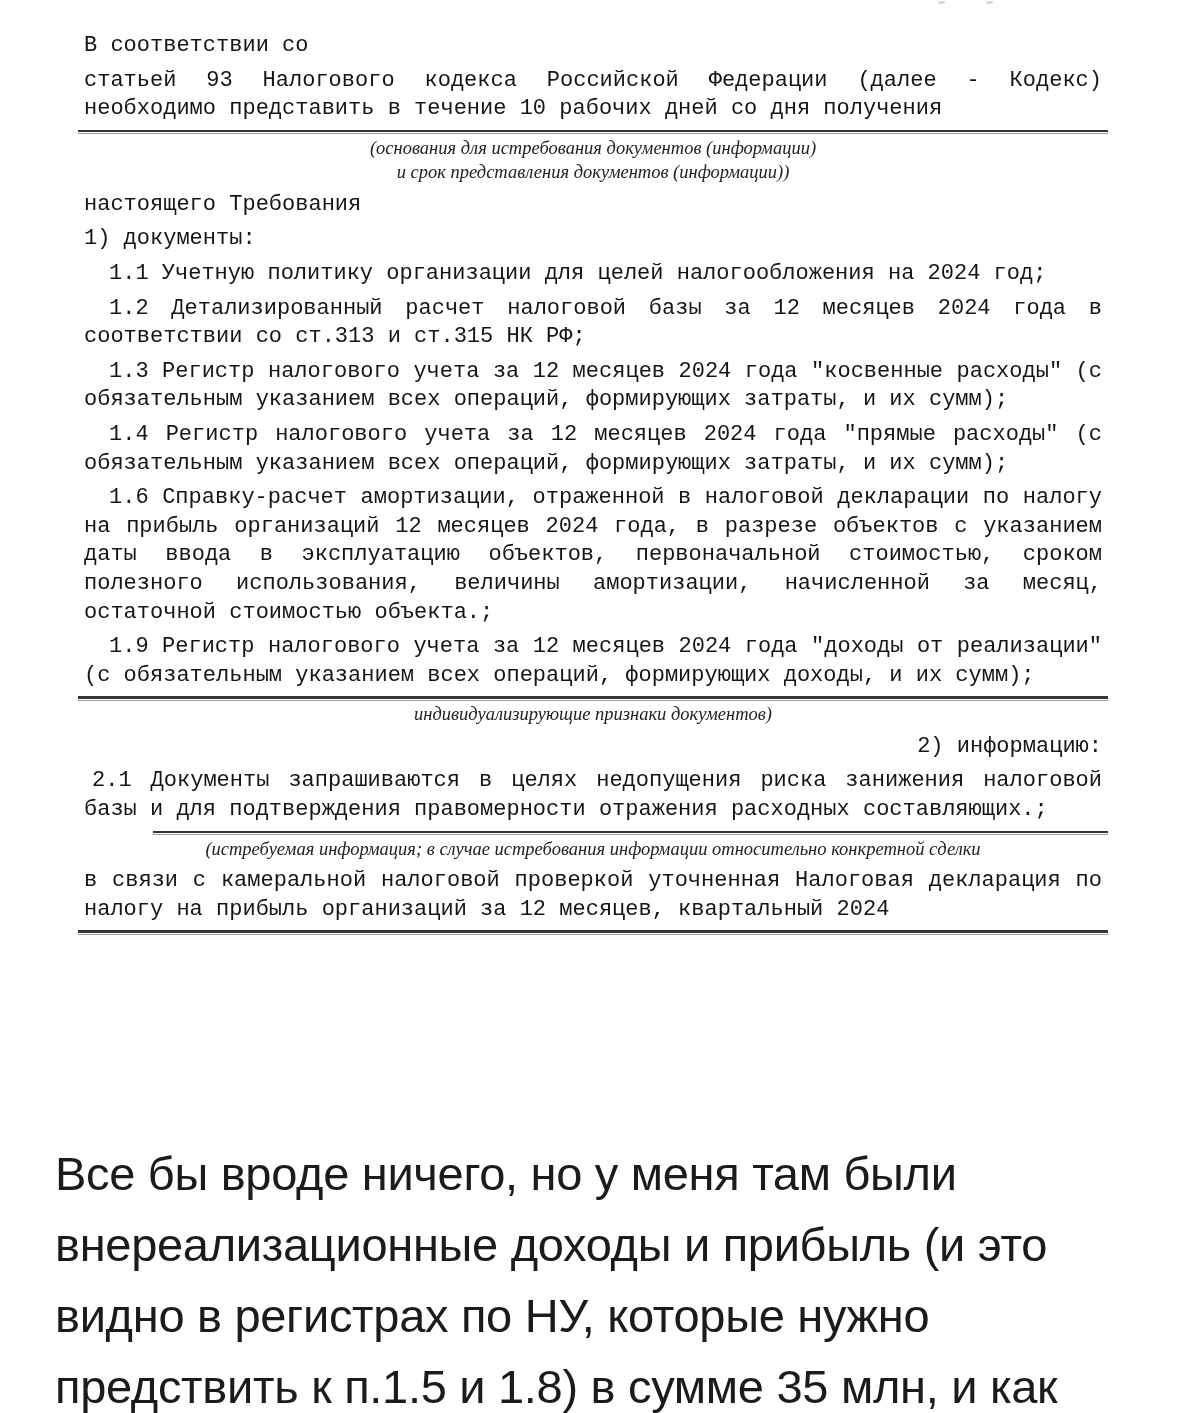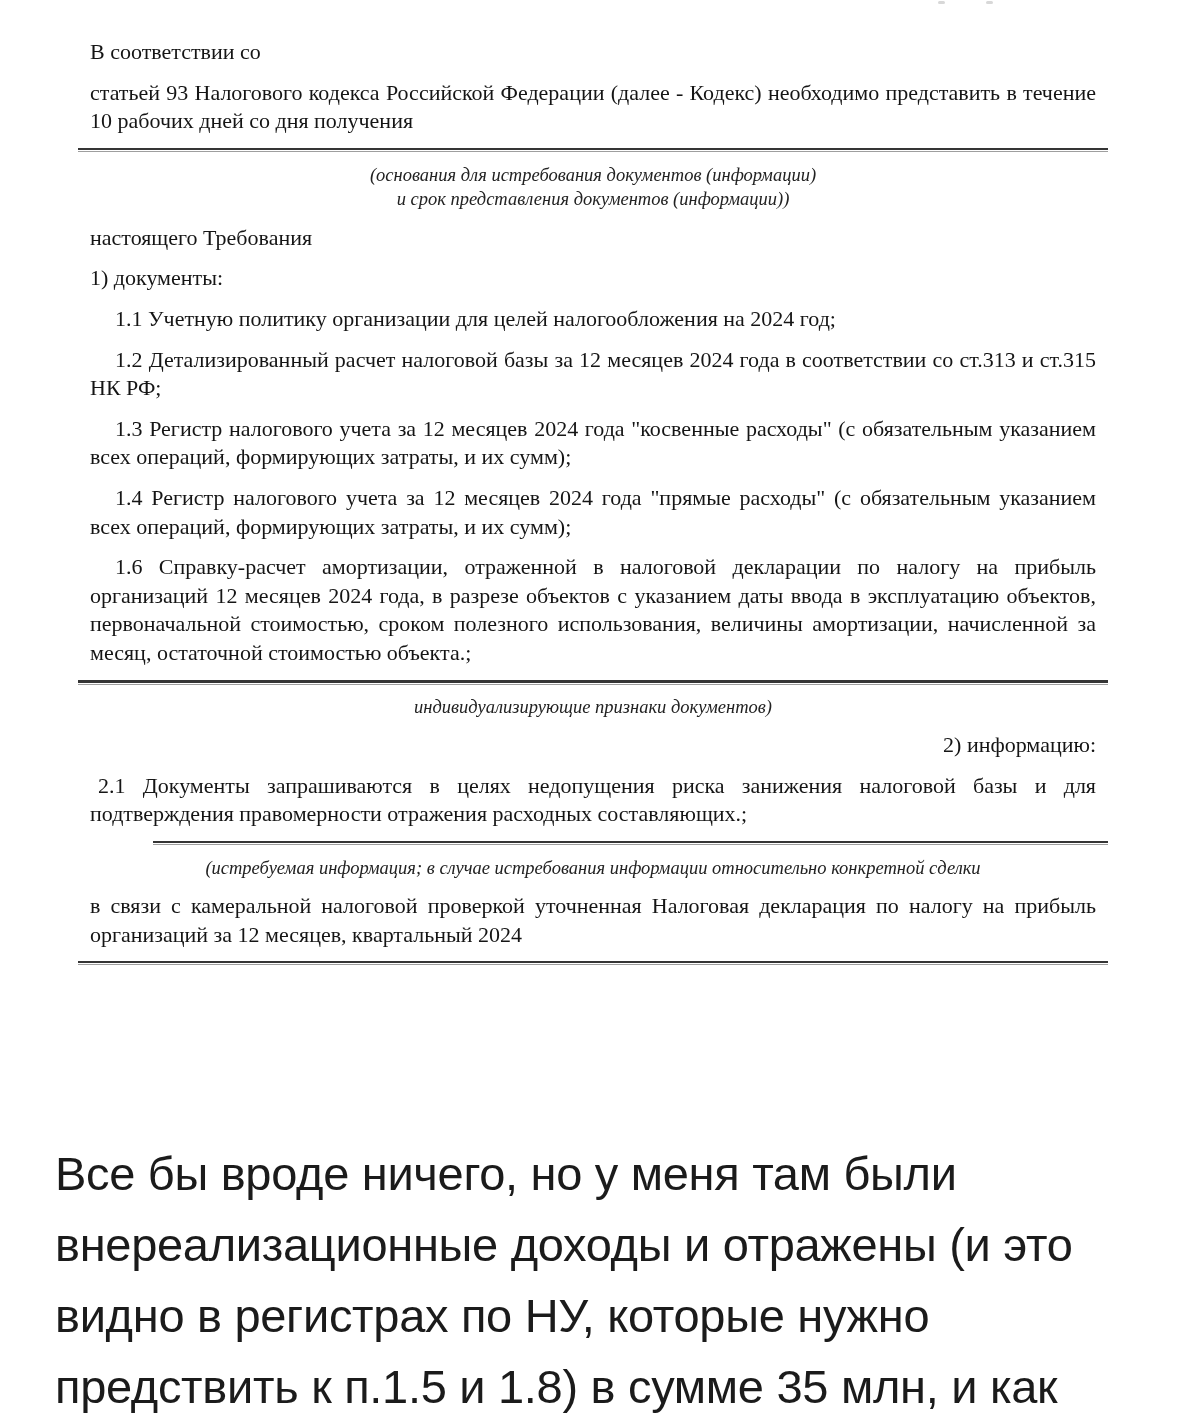--- a/index.html
+++ b/index.html
@@ -19,42 +19,42 @@
   .doc {
     position: absolute;
     left: 78px;
     top: 26px;
     width: 1030px;
     font-family: "Liberation Serif", "DejaVu Serif", serif;
     font-size: 22px;
     line-height: 28.6px;
     color: #151515;
   }
-  .doc p { margin: 12px; }
+  .doc p { margin: 6px; font-family: Liberation Mono, monospace; }
   .just { text-align: justify; }
   .first-line { margin-left: 65px; }
 
   .rule {
     height: 5px;
     margin: 3px 0 1px 0;
     background: linear-gradient(to bottom,
       #353535 0, #353535 2.5px,
       #ffffff 2.5px, #ffffff 3.5px,
       #9f9f9f 3.5px, #9f9f9f 4.5px,
       transparent 4.5px);
   }
   .rule-indent { margin-left: 75px; }
 
   .caption {
     text-align: center;
     font-style: italic;
     font-size: 18.5px;
     line-height: 24.5px;
     color: #222222;
-    margin: 10px 0 5px 0;
+    margin: 1px 0 5px 0;
   }
 
   .hdr1 { margin-left: 65px; }
   .hdr2 { margin-left: 54px; margin-top: 2px; text-align: right; }
 
   .item {
     margin-left: 45px;
     text-indent: 25px;
     text-align: justify;
   }
@@ -112,20 +112,21 @@
   </div>
 
   <p>настоящего Требования</p>
   <p class="hdr1">1) документы:</p>
 
   <p class="item">1.1 Учетную политику организации для целей налогообложения на 2024 год;</p>
   <p class="item">1.2 Детализированный расчет налоговой базы за 12 месяцев 2024 года в соответствии со ст.313 и ст.315 НК РФ;</p>
   <p class="item">1.3 Регистр налогового учета за 12 месяцев 2024 года "косвенные расходы" (с обязательным указанием всех операций, формирующих затраты, и их сумм);</p>
   <p class="item">1.4 Регистр налогового учета за 12 месяцев 2024 года "прямые расходы" (с обязательным указанием всех операций, формирующих затраты, и их сумм);</p>
   <p class="item">1.6 Справку-расчет амортизации, отраженной в налоговой декларации по налогу на прибыль организаций 12 месяцев 2024 года, в разрезе объектов с указанием даты ввода в эксплуатацию объектов, первоначальной стоимостью, сроком полезного использования, величины амортизации, начисленной за месяц, остаточной стоимостью объекта.;</p>
+  <p class="item">1.9 Регистр налогового учета за 12 месяцев 2024 года "доходы от реализации" (с обязательным указанием всех операций, формирующих доходы, и их сумм);</p>
 
   <div class="rule"></div>
   <div class="caption">
     <div>индивидуализирующие признаки документов)</div>
   </div>
 
   <p class="hdr2">2) информацию:</p>
   <p class="item2">2.1 Документы запрашиваются в целях недопущения риска занижения налоговой базы и для подтверждения правомерности отражения расходных составляющих.;</p>
 
   <div class="rule rule-indent"></div>
@@ -134,16 +135,16 @@
   </div>
 
   <p class="reason just">в связи с камеральной налоговой проверкой уточненная Налоговая декларация по налогу на прибыль организаций за 12 месяцев, квартальный 2024</p>
 
   <div class="rule"></div>
 
 </div>
 
 <div class="commentary">
   <div class="c-line">Все бы вроде ничего, но у меня там были</div>
-  <div class="c-line">внереализационные доходы и отражены (и это</div>
+  <div class="c-line">внереализационные доходы и прибыль (и это</div>
   <div class="c-line">видно в регистрах по НУ, которые нужно</div>
   <div class="c-line">предствить к п.1.5 и 1.8) в сумме 35 млн, и как</div>
 </div>
 
 </body></html>

